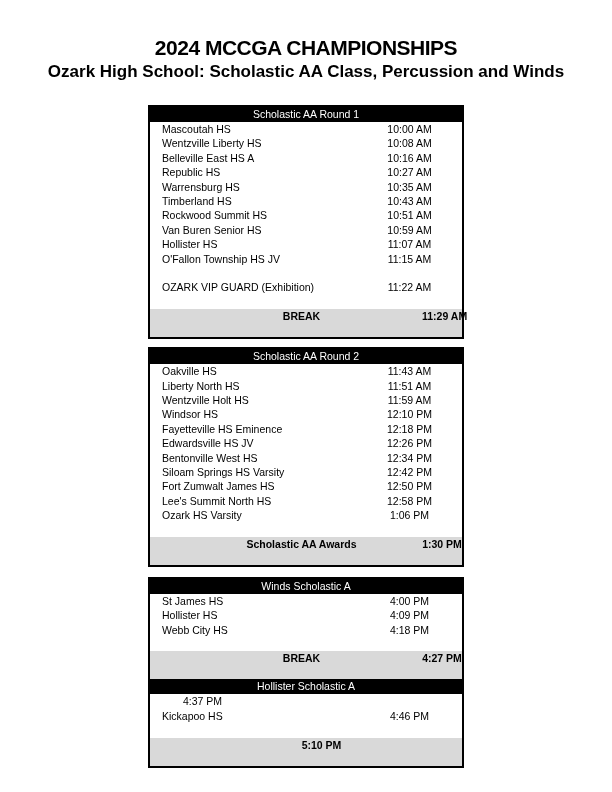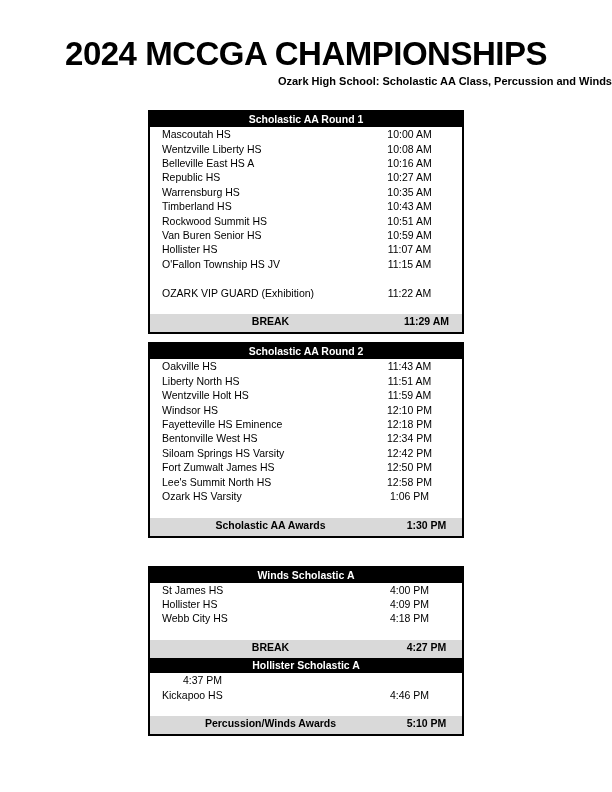--- a/index.html
+++ b/index.html
@@ -16,45 +16,45 @@
     width:612px;height:792px;
     background:var(--page-bg);
     color:var(--text);
     font-family:"Liberation Sans", sans-serif;
     overflow:hidden;
   }
   .page{width:612px;height:792px;position:relative;background:var(--page-bg);}
   .doc-title{
     margin:36px 0 0 0;
     text-align:center;
-    font-size:33px;
+    font-size:21px;
     font-weight:700;
     letter-spacing:-0.5px;
     line-height:1.1;
   }
   .doc-subtitle{
     margin:3px 0 0 0;
-    text-align:right;
-    font-size:11px;
+    text-align:center;
+    font-size:17px;
     font-weight:700;
   }
   .tables{
     width:316px;
     margin:23px auto 0 auto;
   }
   .box{
     border:2px solid var(--border);
     background:#ffffff;
   }
   .box + .box{margin-top:8px;}
-  .box:last-child{margin-top:28px;}
+  .box:last-child{margin-top:10px;}
   .section-header{
     background:var(--header-bg);
     color:var(--header-text);
-    font-weight:700;
+    font-weight:400;
     font-size:10.5px;
     text-align:center;
     height:15px;
     line-height:15px;
   }
   .row{
     display:flex;
     height:14.4px;
     line-height:14.4px;
     font-size:10.5px;
@@ -65,22 +65,23 @@
     padding-left:12px;
     overflow:hidden;
   }
   .row-time{
     width:105px;
     text-align:center;
   }
   .row.special{
     background:var(--special-bg);
     font-weight:700;
-    height:18px;
+    height:28px;
     line-height:14px;
+    padding-left:31px;
   }
   .row.special .row-name{
     flex:none;
     width:241px;
     text-align:center;
     padding-left:0;
   }
   .row.special .row-time{
     flex:1;
     width:auto;
@@ -164,20 +165,24 @@
         </div>
         <div class="row entry">
           <div class="row-name">Windsor HS</div>
           <div class="row-time">12:10 PM</div>
         </div>
         <div class="row entry">
           <div class="row-name">Fayetteville HS Eminence</div>
           <div class="row-time">12:18 PM</div>
         </div>
         <div class="row entry">
+          <div class="row-name">Edwardsville HS JV</div>
+          <div class="row-time">12:26 PM</div>
+        </div>
+        <div class="row entry">
           <div class="row-name">Bentonville West HS</div>
           <div class="row-time">12:34 PM</div>
         </div>
         <div class="row entry">
           <div class="row-name">Siloam Springs HS Varsity</div>
           <div class="row-time">12:42 PM</div>
         </div>
         <div class="row entry">
           <div class="row-name">Fort Zumwalt James HS</div>
           <div class="row-time">12:50 PM</div>
@@ -218,18 +223,17 @@
         <div class="section-header">Hollister Scholastic A</div>
         <div class="row entry">
           <div class="row-time">4:37 PM</div>
         </div>
         <div class="row entry">
           <div class="row-name">Kickapoo HS</div>
           <div class="row-time">4:46 PM</div>
         </div>
         <div class="row blank"></div>
         <div class="row special">
-          <div class="row-name">Percussion/Winds Awards</div>
           <div class="row-time">5:10 PM</div>
         </div>
       </div>
     </div>
 </div>
 
 </body></html>

